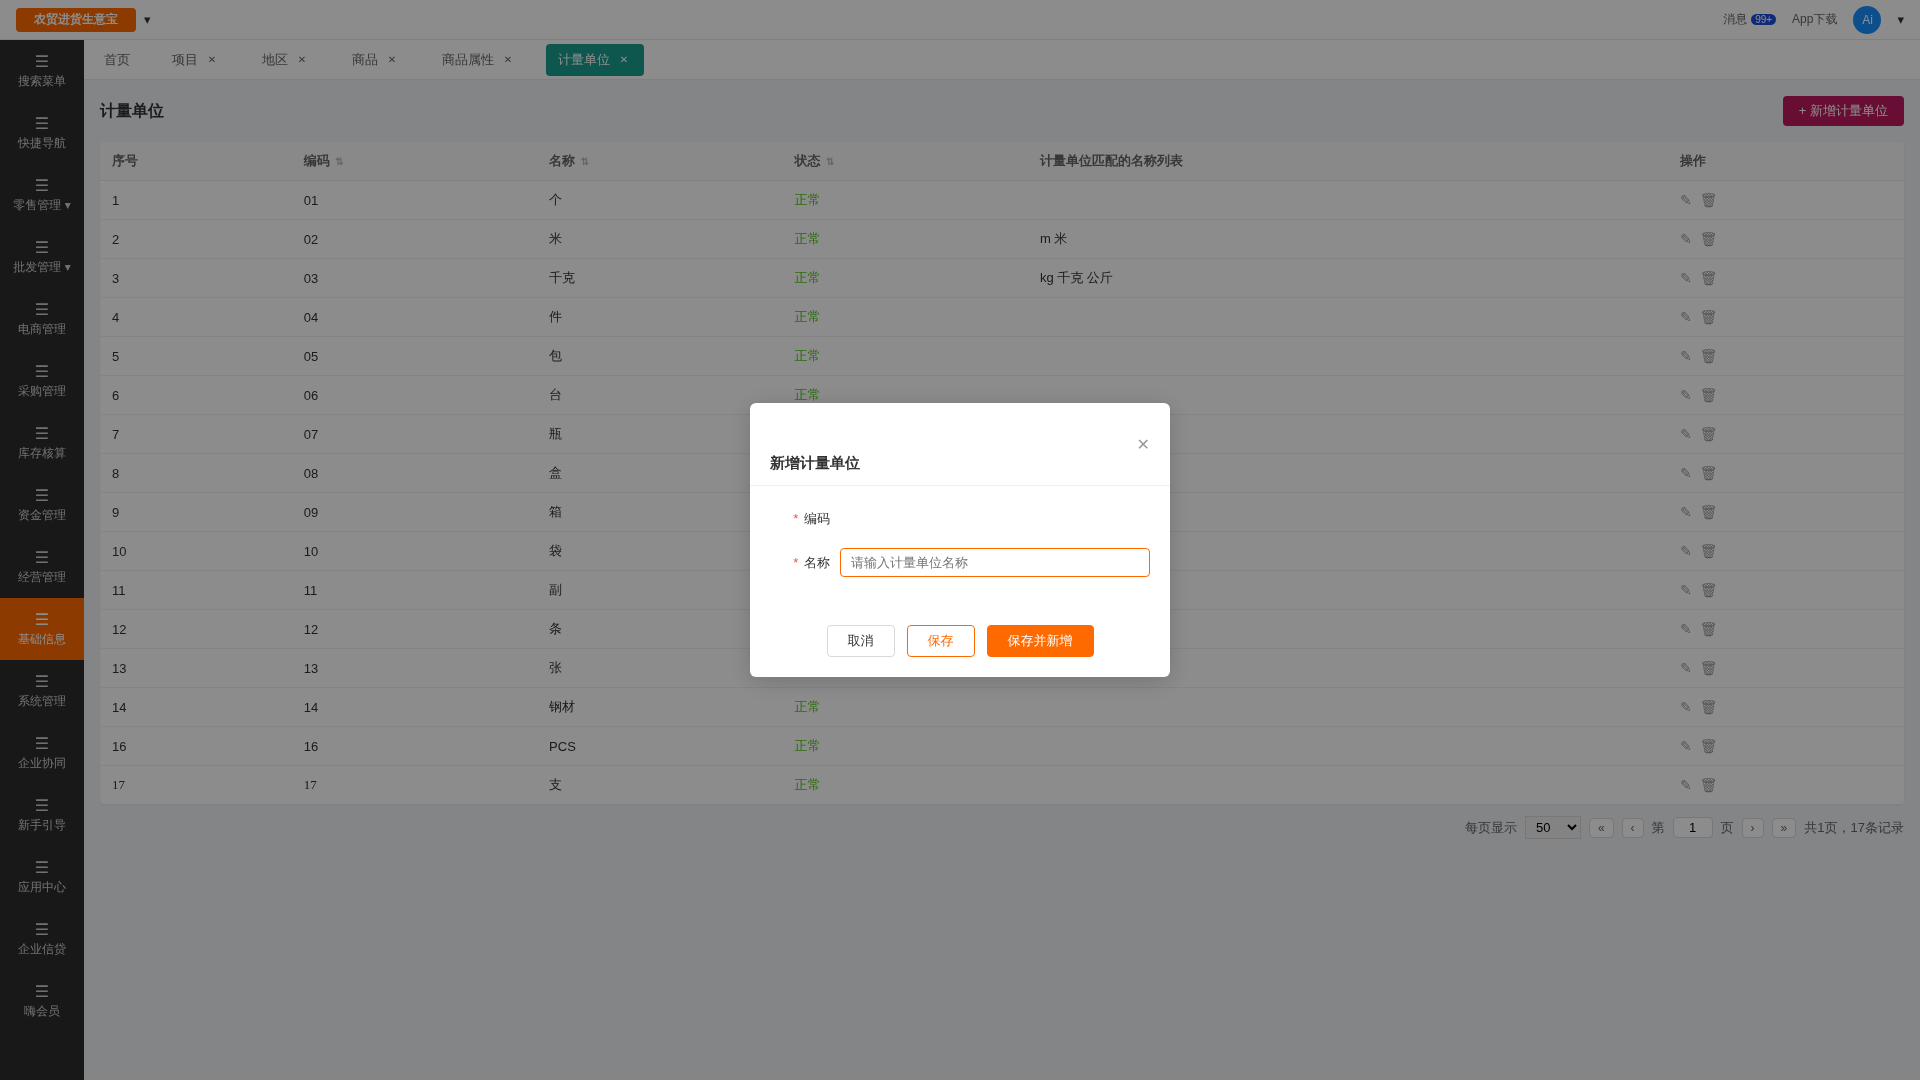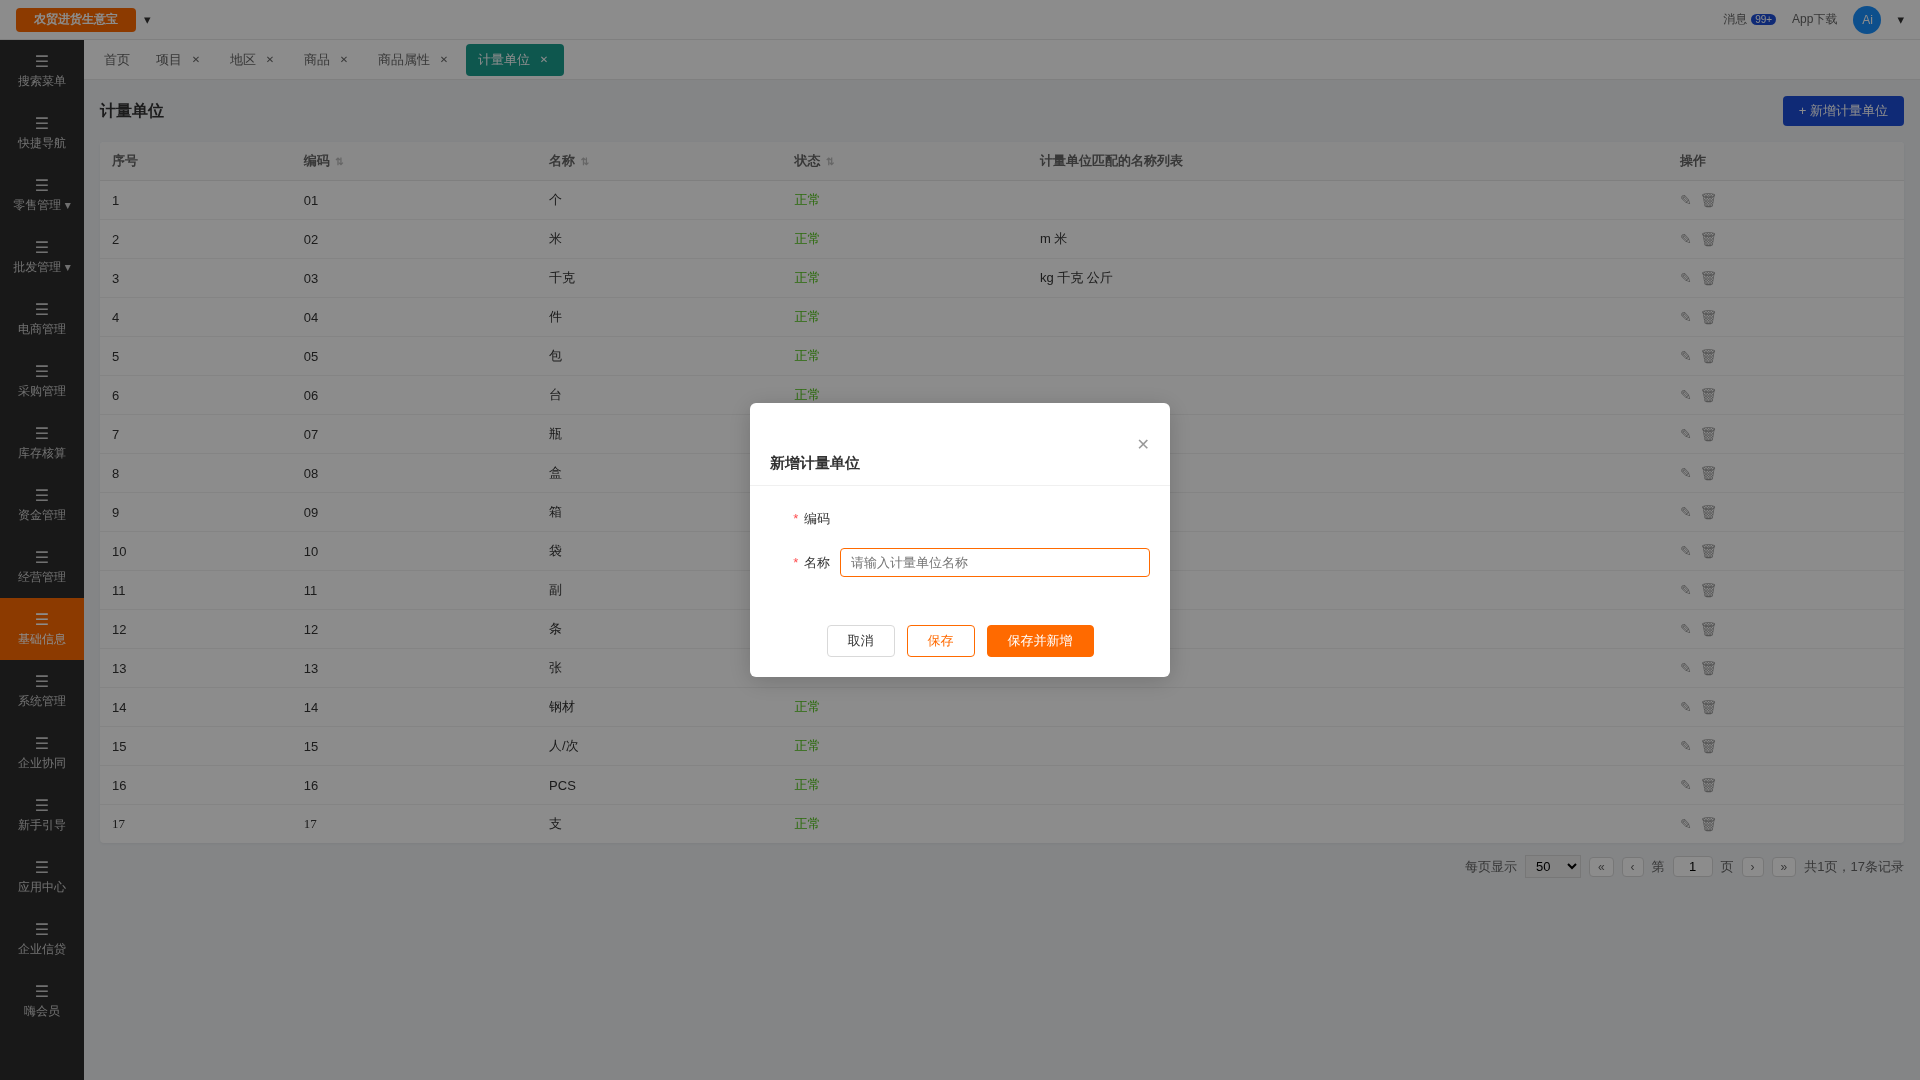--- a/index.html
+++ b/index.html
@@ -103,21 +103,21 @@
     }
 
     
     .tab-bar {
       height: 40px;
       background: #fff;
       display: flex;
       align-items: center;
       border-bottom: 1px solid #e8e8e8;
       padding: 0 8px;
-      gap: 2px;
+      gap: 18px;
     }
     .tab-item {
       height: 32px;
       padding: 0 12px;
       display: flex;
       align-items: center;
       gap: 6px;
       border-radius: 4px;
       cursor: pointer;
       font-size: 13px;
@@ -152,21 +152,21 @@
       justify-content: space-between;
       align-items: center;
       margin-bottom: 16px;
     }
     .page-title {
       font-size: 16px;
       font-weight: bold;
       color: #333;
     }
     .btn-primary {
-      background: #1d4ed8;
+      background: #be185d;
       color: #fff;
       border: none;
       padding: 6px 16px;
       border-radius: 4px;
       cursor: pointer;
       font-size: 13px;
     }
 
     
     .data-table {
@@ -661,33 +661,20 @@
     <td><span class="status-normal">正常</span></td>
     <td></td>
     <td>
       <div class="action-icons">
         <span class="action-icon">✎</span>
         <span class="action-icon">🗑</span>
       </div>
     </td>
   </tr>
             <tr>
-    <td>15</td>
-    <td>15</td>
-    <td>人/次</td>
-    <td><span class="status-normal">正常</span></td>
-    <td></td>
-    <td>
-      <div class="action-icons">
-        <span class="action-icon">✎</span>
-        <span class="action-icon">🗑</span>
-      </div>
-    </td>
-  </tr>
-            <tr>
     <td>16</td>
     <td>16</td>
     <td>PCS</td>
     <td><span class="status-normal">正常</span></td>
     <td></td>
     <td>
       <div class="action-icons">
         <span class="action-icon">✎</span>
         <span class="action-icon">🗑</span>
       </div>

